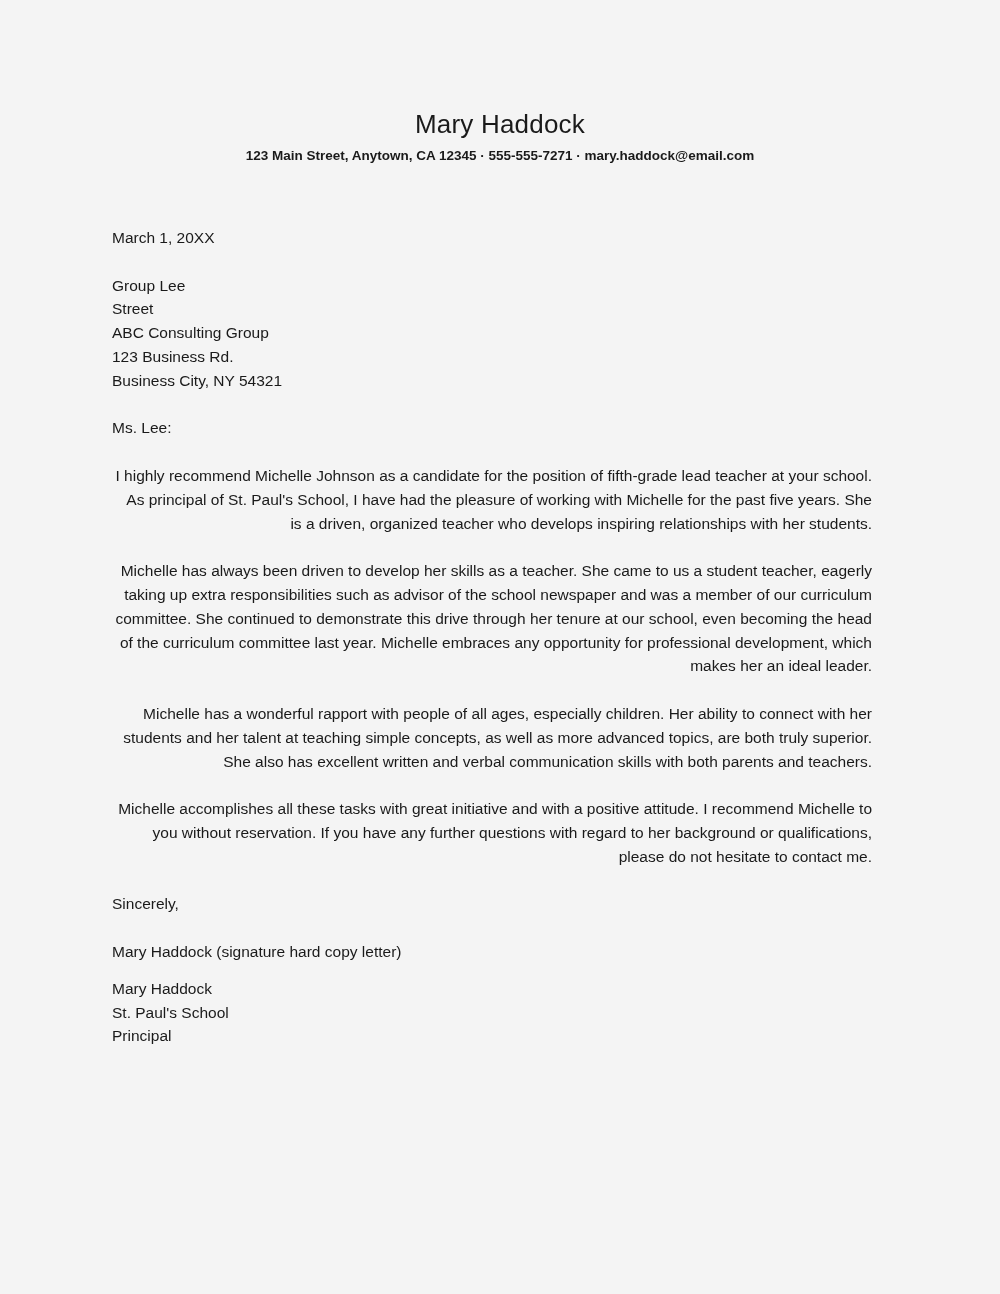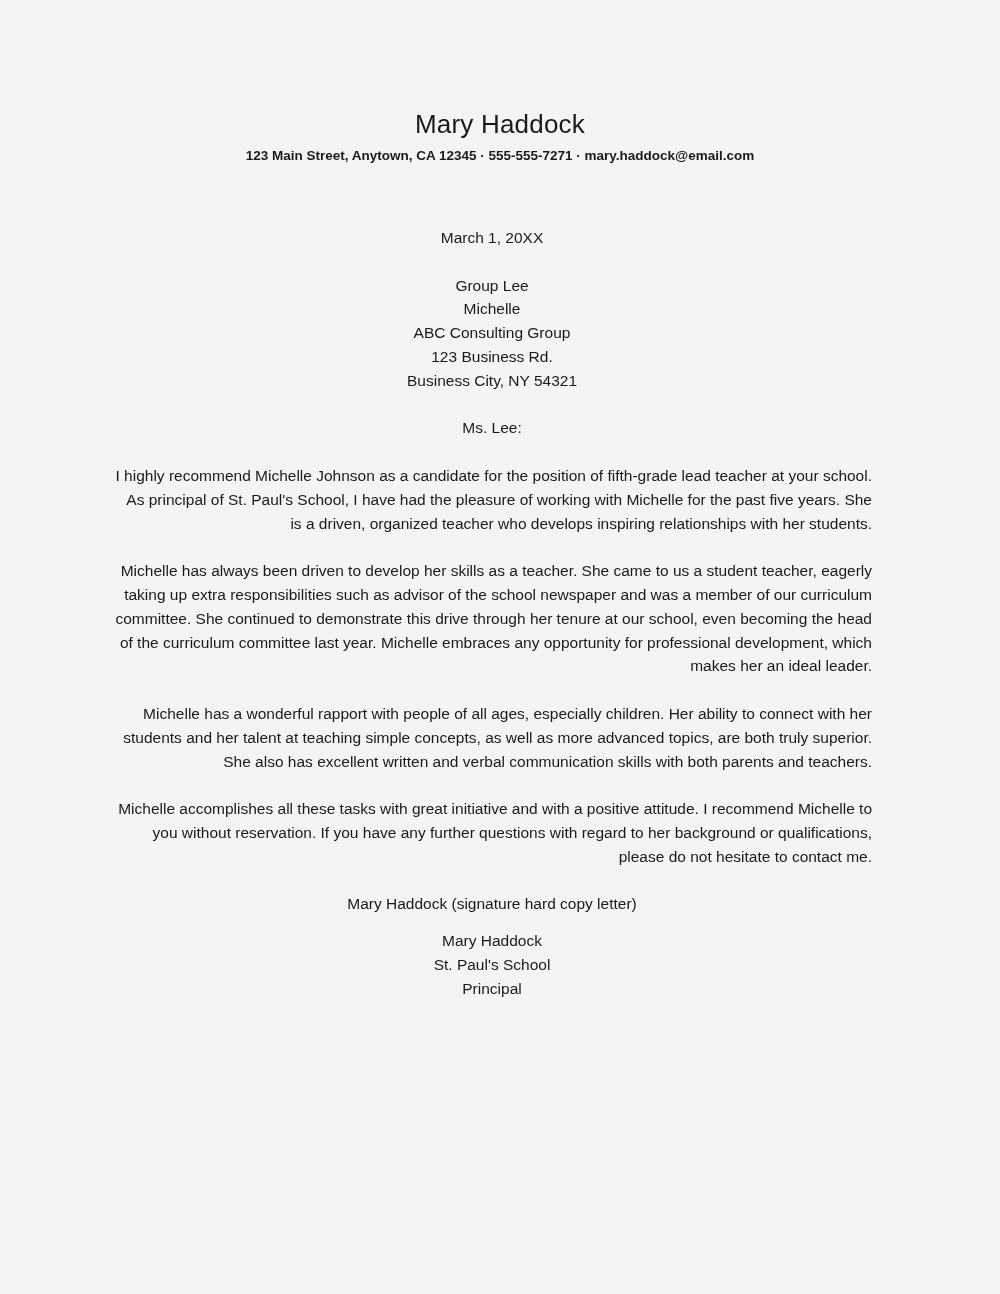--- a/index.html
+++ b/index.html
@@ -47,21 +47,20 @@
   .letter-body {
     margin-left: 112px;
     width: 760px;
     padding-top: 60px;
     font-size: 15.5px;
     line-height: 23.8px;
   }
 
   .block {
     margin: 0 0 23.8px 0;
-    text-align: center;
   }
   .block:last-child {
     margin-bottom: 0;
   }
   .line {
     display: block;
     white-space: pre-wrap;
   }
   .para {
     margin: 0 0 23.8px 0;
@@ -85,38 +84,41 @@
   </header>
 
   <main class="letter-body">
 
     <div class="block date-block">
       <span class="line">March 1, 20XX</span>
     </div>
 
     <div class="block">
       <span class="line">Group Lee</span>
-      <span class="line">Michelle</span>
+      <span class="line">Street</span>
       <span class="line">ABC Consulting Group</span>
       <span class="line">123 Business Rd.</span>
       <span class="line">Business City, NY 54321</span>
     </div>
 
     <div class="block">
       <span class="line">Ms. Lee:</span>
     </div>
 
     <p class="para">I highly recommend Michelle Johnson as a candidate for the position of fifth-grade lead teacher at your school. As principal of St. Paul's School, I have had the pleasure of working with Michelle for the past five years. She is a driven, organized teacher who develops inspiring relationships with her students.</p>
 
     <p class="para">Michelle has always been driven to develop her skills as a teacher. She came to us a student teacher, eagerly taking up extra responsibilities such as advisor of the school newspaper and was a member of our curriculum committee. She continued to demonstrate this drive through her tenure at our school, even becoming the head of the curriculum committee last year. Michelle embraces any opportunity for professional development, which makes her an ideal leader.</p>
 
     <p class="para">Michelle has a wonderful rapport with people of all ages, especially children. Her ability to connect with her students and her talent at teaching simple concepts, as well as more advanced topics, are both truly superior. She also has excellent written and verbal communication skills with both parents and teachers.</p>
 
     <p class="para">Michelle accomplishes all these tasks with great initiative and with a positive attitude. I recommend Michelle to you without reservation. If you have any further questions with regard to her background or qualifications, please do not hesitate to contact me.</p>
 
+    <div class="block">
+      <span class="line">Sincerely,</span>
+    </div>
 
     <div class="block sig-gap">
       <span class="line">Mary Haddock (signature hard copy letter)</span>
     </div>
 
     <div class="block">
       <span class="line">Mary Haddock</span>
       <span class="line">St. Paul's School</span>
       <span class="line">Principal</span>
     </div>

